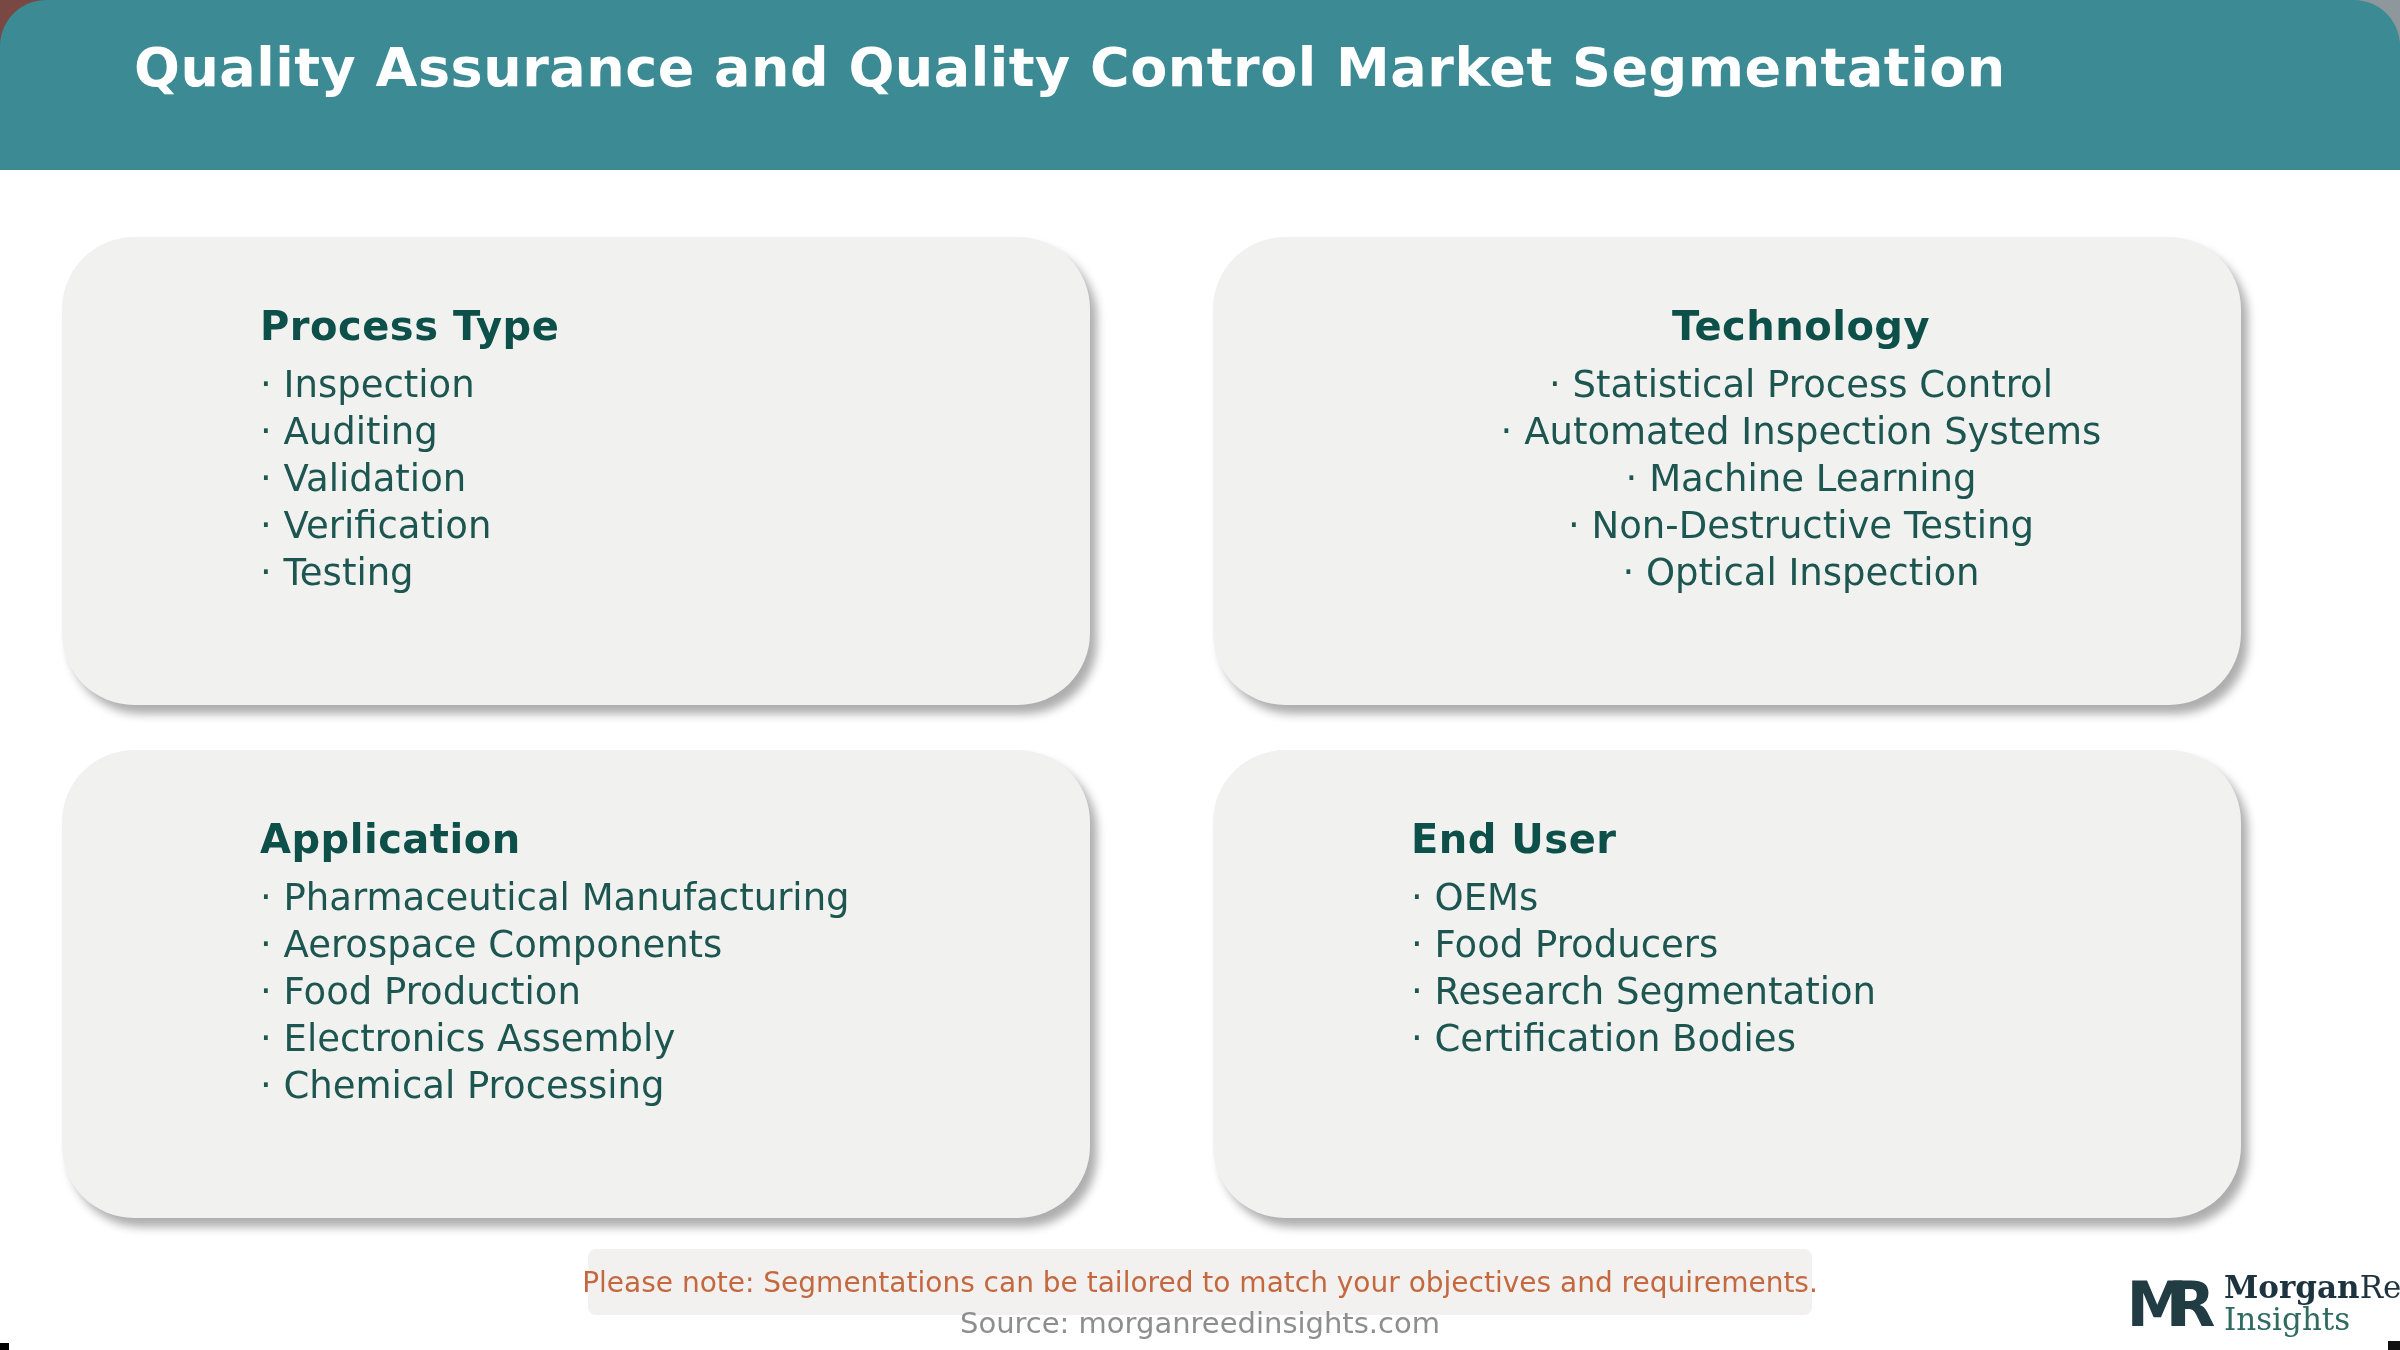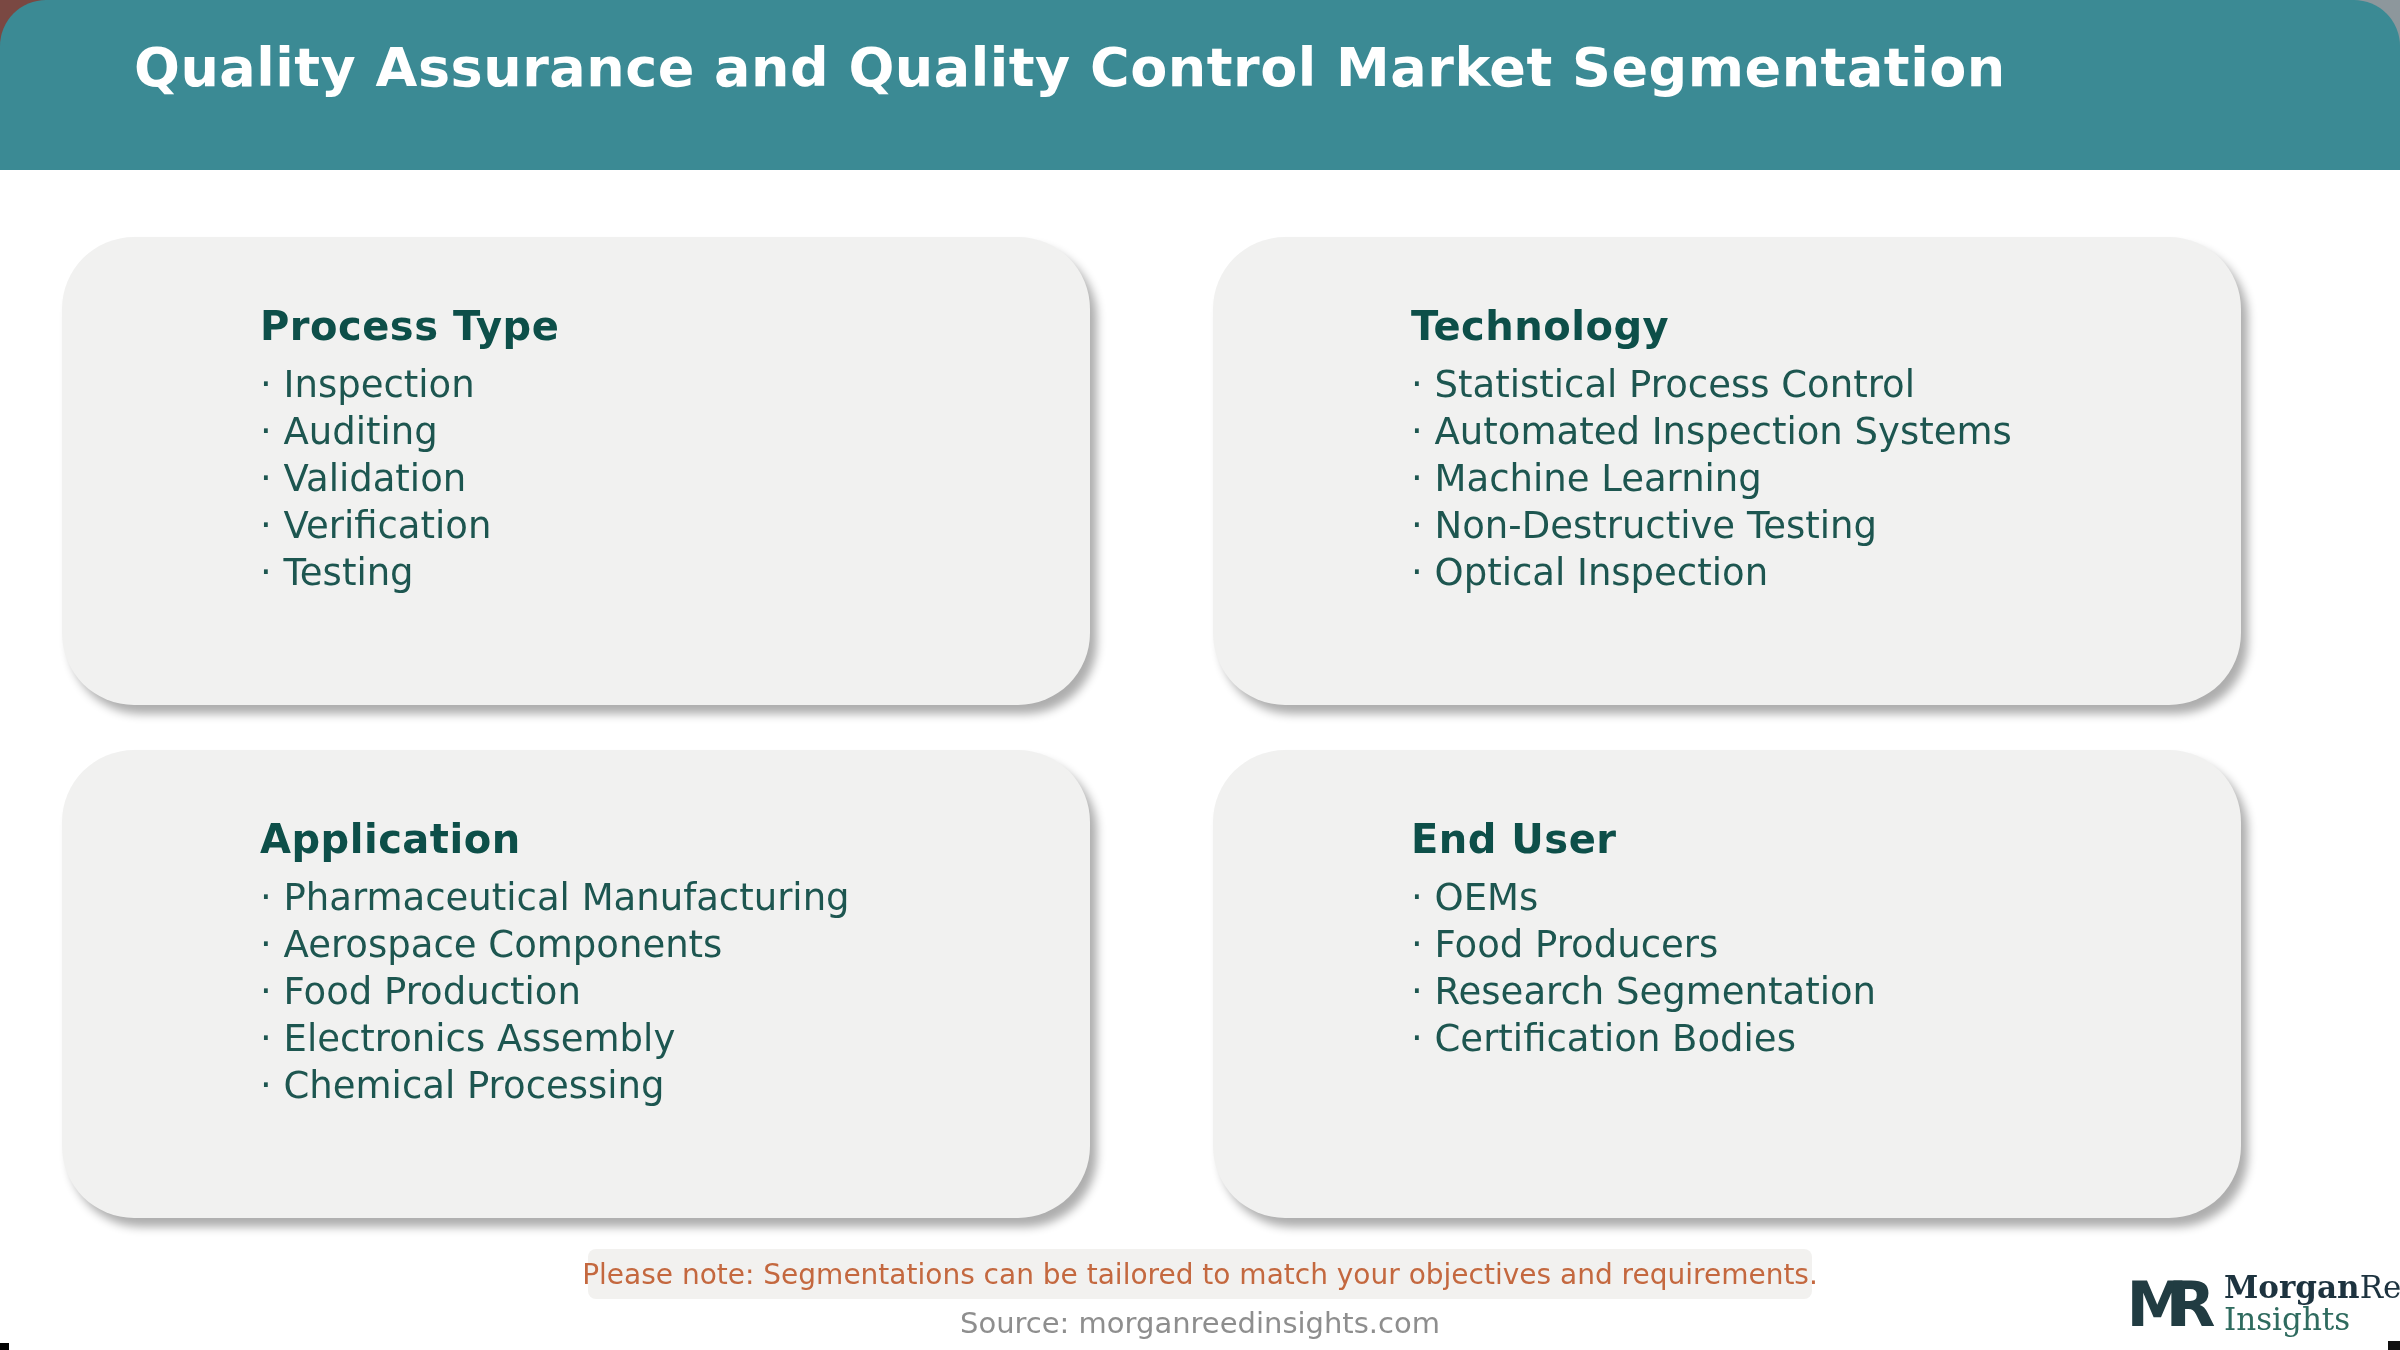--- a/index.html
+++ b/index.html
@@ -20,37 +20,37 @@
     font-size:54px; font-weight:bold; color:#ffffff; letter-spacing:0.5px;
     white-space:nowrap;
   }
   
   .card {
     position:absolute; width:1028px; height:468px;
     background:#f1f1f0; border-radius:72px;
     box-shadow:7px 9px 10px rgba(0,0,0,0.32);
   }
   .card-c1 { left:62px;  top:237px; }
-  .card-c2 { left:1213px; top:237px; }
+  .card-c2 { left:1213px; top:237px;text-align:center; }
   .card-c3 { left:62px;  top:750px; }
   .card-c4 { left:1213px; top:750px; }
   .card .inner { padding:66px 50px 0 198px; }
   .card h2 {
     margin:0 0 12px 0; font-size:40px; font-weight:bold; color:#0d4f49;
     letter-spacing:0.5px;
   }
   .card ul {
     list-style:none; margin:0; padding:0;
     font-size:37px; color:#1d5650; line-height:47px;
   }
   .card li::before { content:"· "; }
   .card li { white-space:nowrap; }
   
   .note {
-    position:absolute; left:588px; top:1249px; width:1224px; height:50px;
+    position:absolute; left:588px; top:1249px; width:1224px; height:66px;
     background:#f2f1ef; border-radius:8px;
     display:flex; align-items:center; justify-content:center;
     font-size:28px; color:#c4683f; white-space:nowrap;
   }
   .source {
     position:absolute; left:588px; top:1306px; width:1224px;
     text-align:center; font-size:29px; color:#8e8e8e;
   }
   
   .logo { position:absolute; left:2130px; top:1270px; display:flex; align-items:center; }

